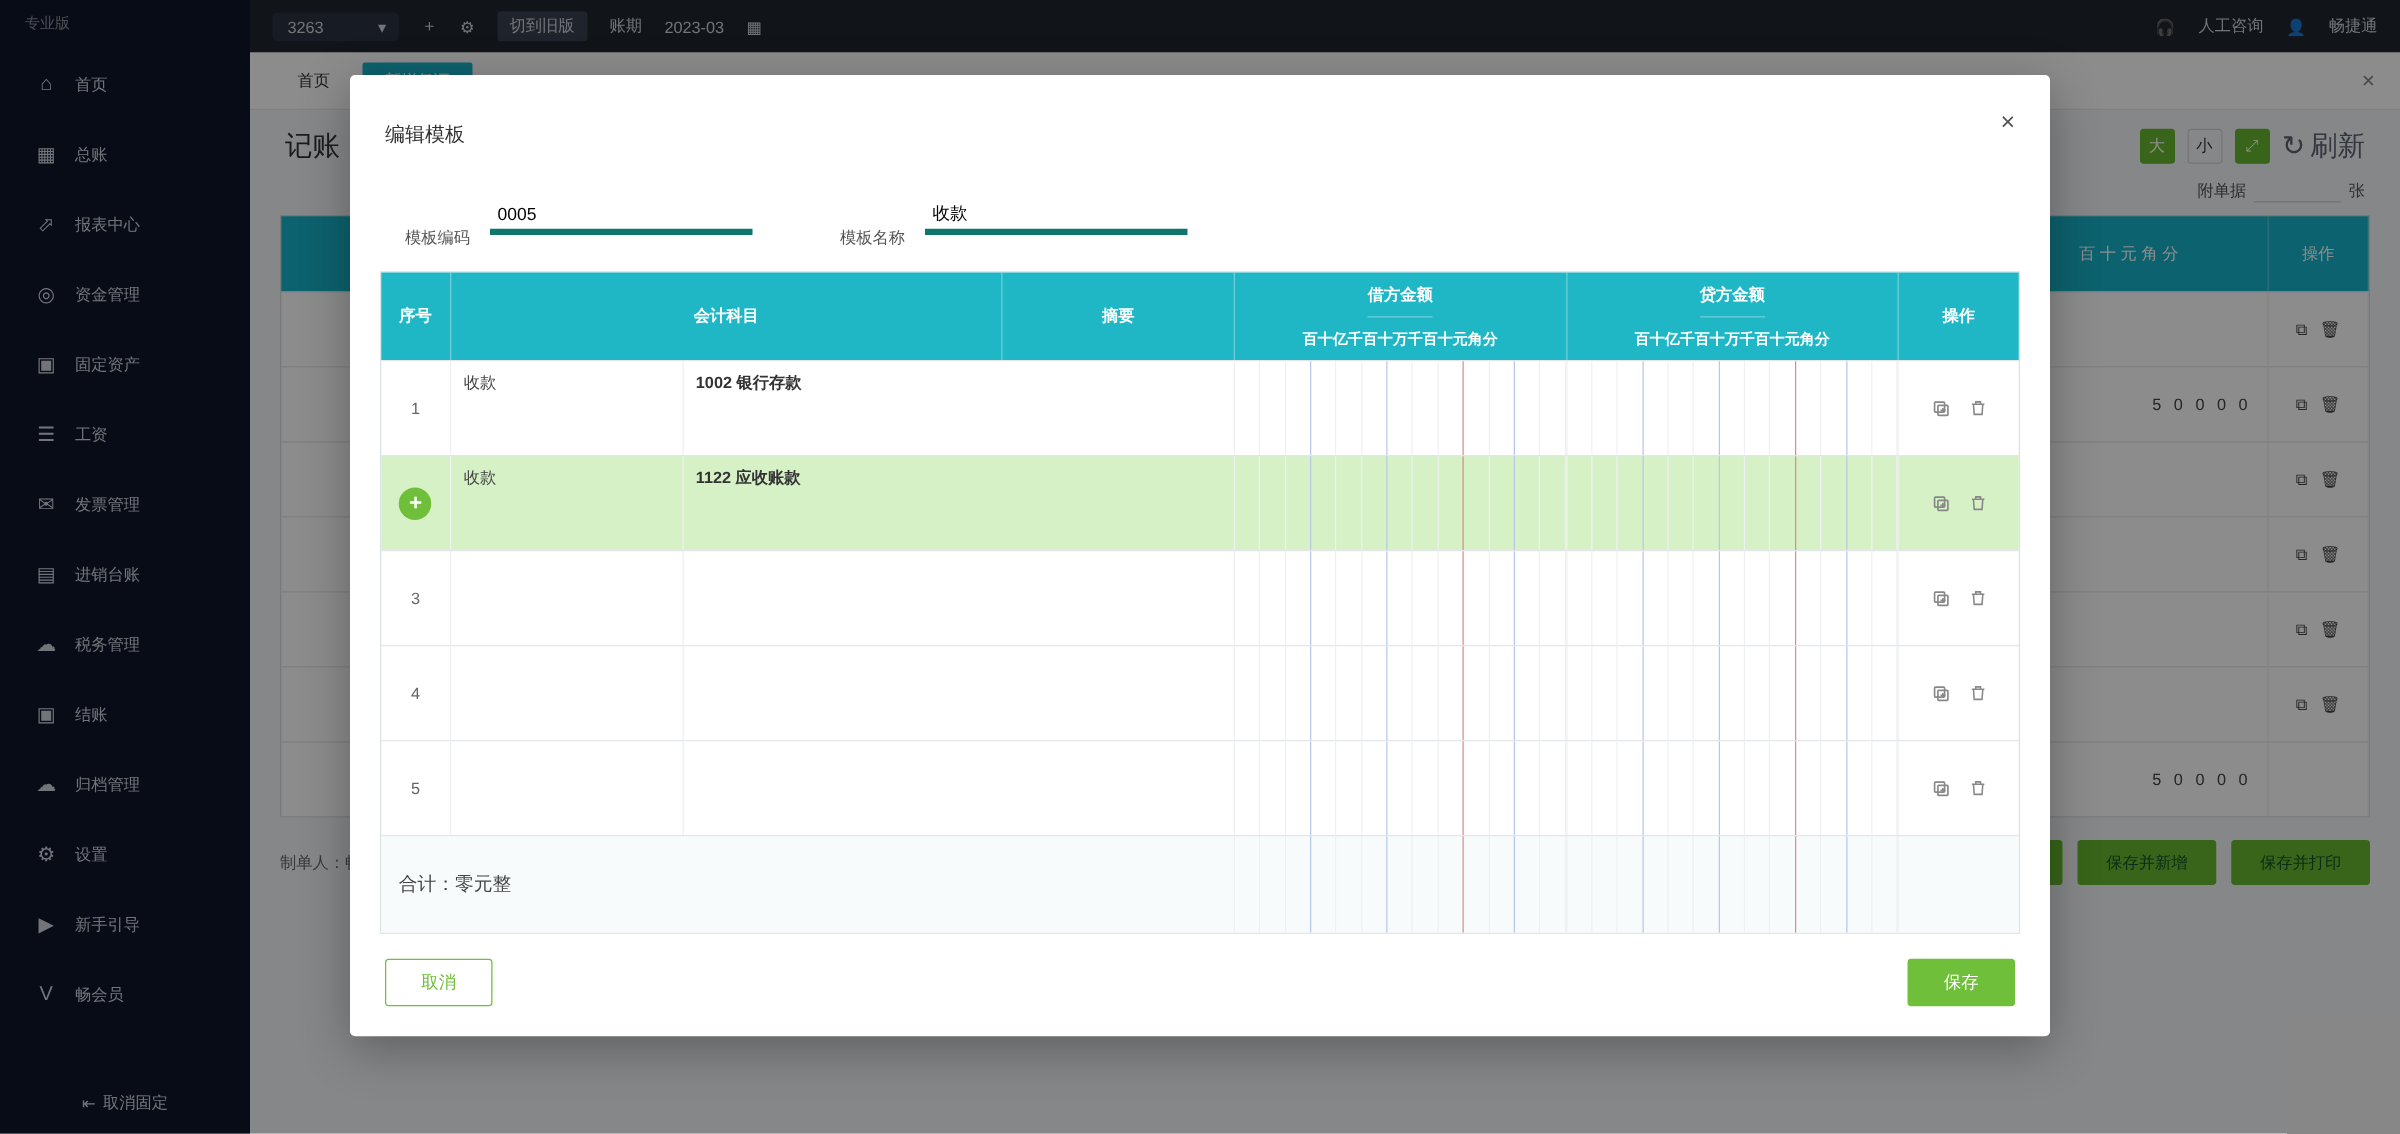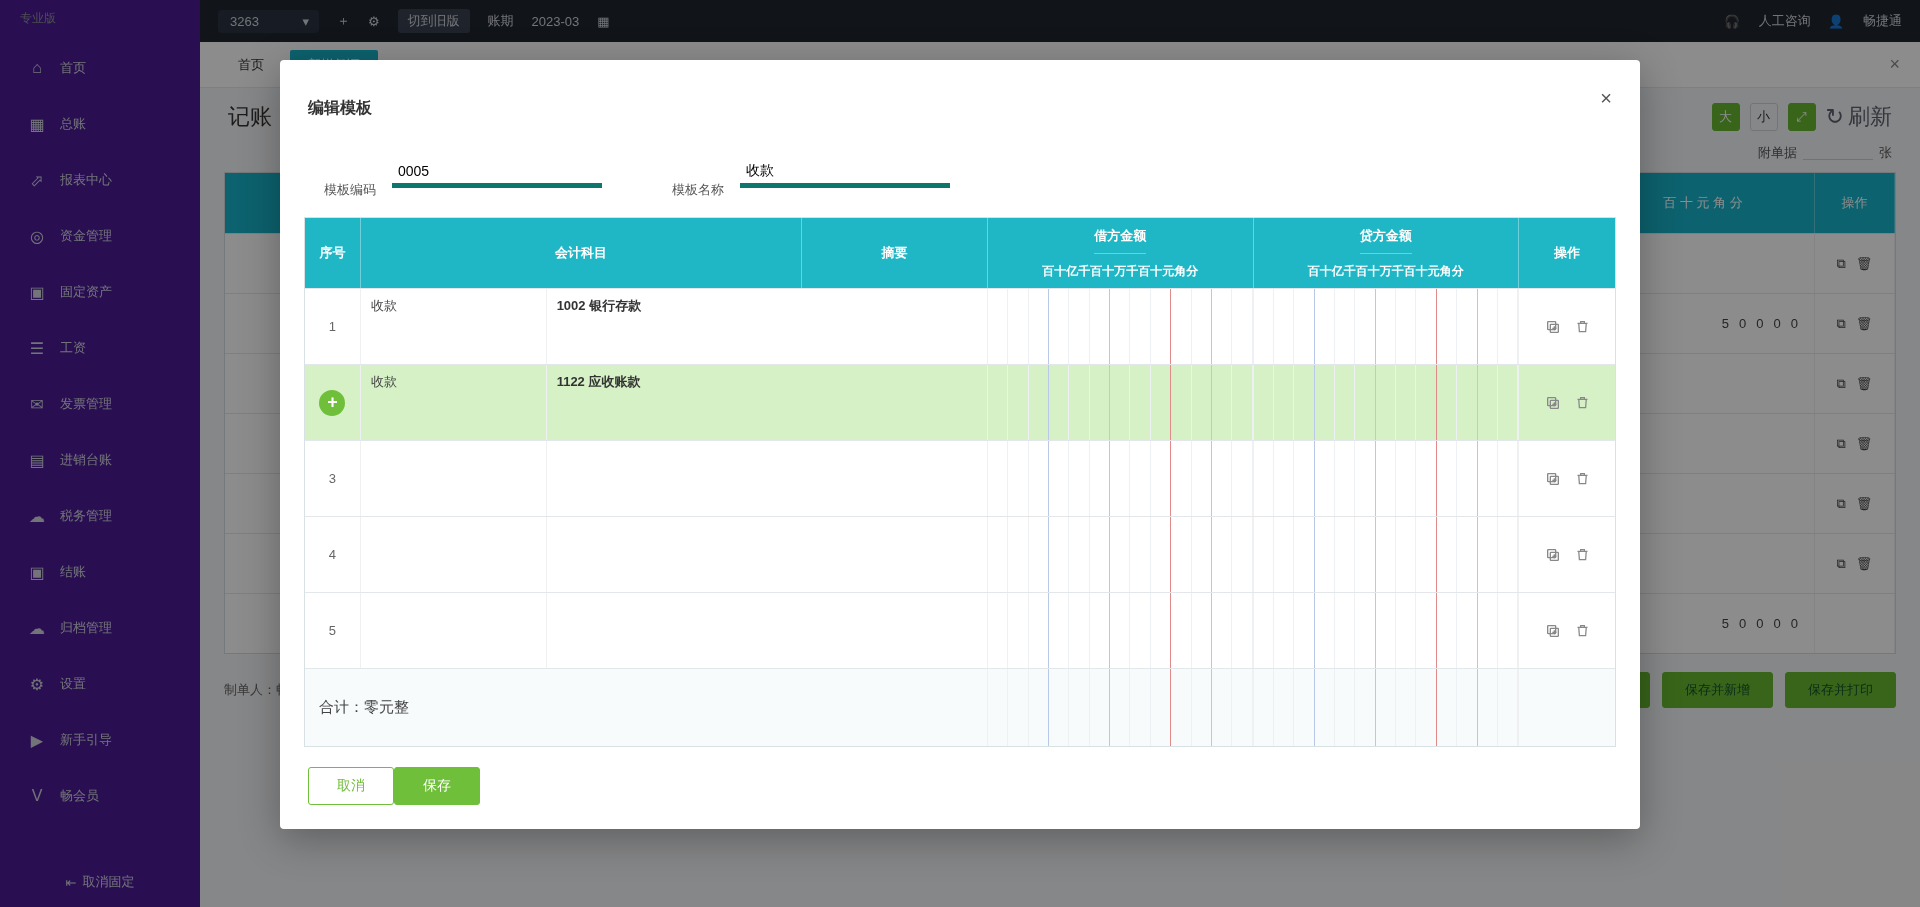--- a/index.html
+++ b/index.html
@@ -1,21 +1,21 @@
 <!DOCTYPE html>
 <html><head>
 <meta charset="utf-8">
 <style>
 *{box-sizing:border-box;margin:0;padding:0;}
 body{font-family:"Microsoft YaHei",Arial,sans-serif;font-size:13px;color:#333;background:#f0f2f5;overflow:hidden;width:1920px;height:907px;position:relative;}
 
 .backdrop{position:absolute;inset:0;background:rgba(0,0,0,.45);z-index:50;}
 
 .app{position:absolute;inset:0;display:flex;}
-.sidebar{width:200px;background:#4c1d95;color:#cfd3dc;display:flex;flex-direction:column;padding-top:10px;}
+.sidebar{width:200px;background:#0f172a;color:#cfd3dc;display:flex;flex-direction:column;padding-top:10px;}
 .sidebar .logo{height:30px;padding:0 20px;font-size:12px;color:#8a8f99;}
 .sidebar .nav-item{display:flex;align-items:center;gap:14px;height:56px;padding:0 28px;cursor:pointer;}
 .sidebar .nav-item .ico{width:18px;height:18px;display:flex;align-items:center;justify-content:center;font-size:16px;}
 .sidebar .pin{margin-top:auto;height:50px;display:flex;align-items:center;justify-content:center;gap:6px;color:#cfd3dc;}
 .main{flex:1;display:flex;flex-direction:column;background:#f5f6f8;}
 .topbar{height:42px;background:#20252f;color:#cfd3dc;display:flex;align-items:center;padding:0 18px;gap:18px;font-size:13px;}
 .topbar .sel{background:#2b3240;border-radius:4px;padding:4px 60px 4px 12px;position:relative;}
 .topbar .sel::after{content:"▾";position:absolute;right:10px;}
 .topbar .btn-sm{background:#3a414f;border-radius:3px;padding:3px 10px;}
 .topbar .spacer{flex:1;}
@@ -23,36 +23,36 @@
 .tabs .tab{padding:6px 18px;border-radius:2px;}
 .tabs .tab.active{background:#17b3c8;color:#fff;}
 .tabs .x{margin-left:auto;font-size:18px;color:#888;}
 .pgtitle{padding:14px 28px 8px;font-size:22px;color:#333;display:flex;align-items:center;gap:14px;}
 .pgtitle .right{margin-left:auto;display:flex;align-items:center;gap:10px;}
 .pill{display:inline-flex;align-items:center;justify-content:center;width:28px;height:28px;border:1px solid #d0d4d9;border-radius:3px;font-size:13px;}
 .pill.on{background:#67b82f;color:#fff;border-color:#67b82f;}
 .pill.g{background:#67b82f;color:#fff;border-color:#67b82f;}
 .refresh{color:#5c6470;display:flex;align-items:center;gap:4px;}
 .voucherbar{display:flex;align-items:center;gap:24px;padding:4px 28px 10px;color:#555;}
-.voucherbar .al-r{margin-left:auto;display:flex;align-items:flex-start;gap:6px;}
+.voucherbar .al-r{margin-left:auto;display:flex;align-items:flex-end;gap:6px;}
 .under-input{border:none;border-bottom:1px solid #ccd0d6;background:transparent;width:70px;text-align:center;}
 .bg-table{margin:0 24px;border:1px solid #d8dce0;background:#fff;}
 .bg-head{background:#17b3c8;color:#fff;display:flex;height:60px;}
 .bg-head>div{display:flex;align-items:center;justify-content:center;border-right:1px solid rgba(255,255,255,.3);}
 .bg-body-row{display:flex;height:60px;border-top:1px solid #e3e7ea;}
 .bg-body-row>div{border-right:1px solid #eef0f2;display:flex;align-items:center;justify-content:flex-end;padding:0 6px;color:#444;}
 .bg-footer{margin:18px 24px;display:flex;align-items:center;gap:30px;color:#666;font-size:13px;}
 .bg-footer .rbtns{margin-left:auto;display:flex;gap:12px;}
 .bbtn{padding:8px 22px;border-radius:3px;border:1px solid #ccd0d6;background:#fff;}
 .bbtn.drop{display:flex;align-items:center;gap:10px;}
 .bbtn.green{background:#67b82f;border-color:#67b82f;color:#14532d;}
 
 .modal{position:absolute;z-index:60;left:280px;top:60px;width:1360px;background:#fff;border-radius:4px;box-shadow:0 10px 40px rgba(0,0,0,.3);display:flex;flex-direction:column;}
 .m-head{display:flex;align-items:center;padding:18px 28px;}
-.m-head h3{font-size:16px;font-weight:700;margin-top:20px;}
+.m-head h3{font-size:16px;font-weight:400;margin-top:20px;}
 .m-head .close{margin-left:auto;font-size:20px;color:#555;cursor:pointer;}
 .m-meta{display:flex;gap:70px;padding:10px 44px 18px;}
 .m-meta .fld{display:flex;align-items:center;gap:16px;}
 .m-meta .fld label{color:#555;margin-top:34px;}
 .m-meta .uin{border:none;border-bottom:5px solid #0f766e;padding:4px 6px;width:210px;font-size:14px;}
 .m-table{margin:0 24px;border:1px solid #d8e1e4;}
 .thead{display:flex;background:#1fb7c6;color:#fff;}
 .th{border-right:1px solid rgba(255,255,255,.35);display:flex;align-items:center;justify-content:center;font-weight:600;}
 .th.idx{width:56px;height:70px;}
 .th.sum{width:186px;height:70px;}
@@ -71,21 +71,21 @@
 .c.amt{width:266px;display:flex;}
 .c.amt .slot{flex:1;border-right:1px solid #eef1f4;}
 .c.amt .slot:nth-child(3){border-right-color:#b9c7e8;}
 .c.amt .slot:nth-child(6){border-right-color:#b9c7e8;}
 .c.amt .slot:nth-child(9){border-right-color:#e28a8a;}
 .c.amt .slot:nth-child(11){border-right-color:#b9c7e8;}
 .c.op{width:96px;display:flex;align-items:center;justify-content:center;gap:14px;color:#777;}
 .trow.active{background:#d6f1c6;}
 .trow.total{background:#f7fbfc;height:78px;justify-content:center;}
 .trow.total .c.idx{justify-content:flex-start;padding-left:14px;width:684px;font-size:15px;color:#444;}
-.m-actions{display:flex;justify-content:flex-start;padding:20px 28px 24px;}
+.m-actions{display:flex;justify-content:space-between;gap:16px;padding:20px 28px 24px;}
 .mbtn{padding:9px 28px;border-radius:3px;font-size:14px;cursor:pointer;}
 .mbtn.outline{background:#fff;border:1px solid #6fbf3a;color:#6fbf3a;}
 .mbtn.solid{background:#6fbf3a;border:1px solid #6fbf3a;color:#fff;}
 svg{display:block;}
 .icon-copy,.icon-trash{cursor:pointer;}
 </style>
 </head>
 <body>
 
 <div class="app">

